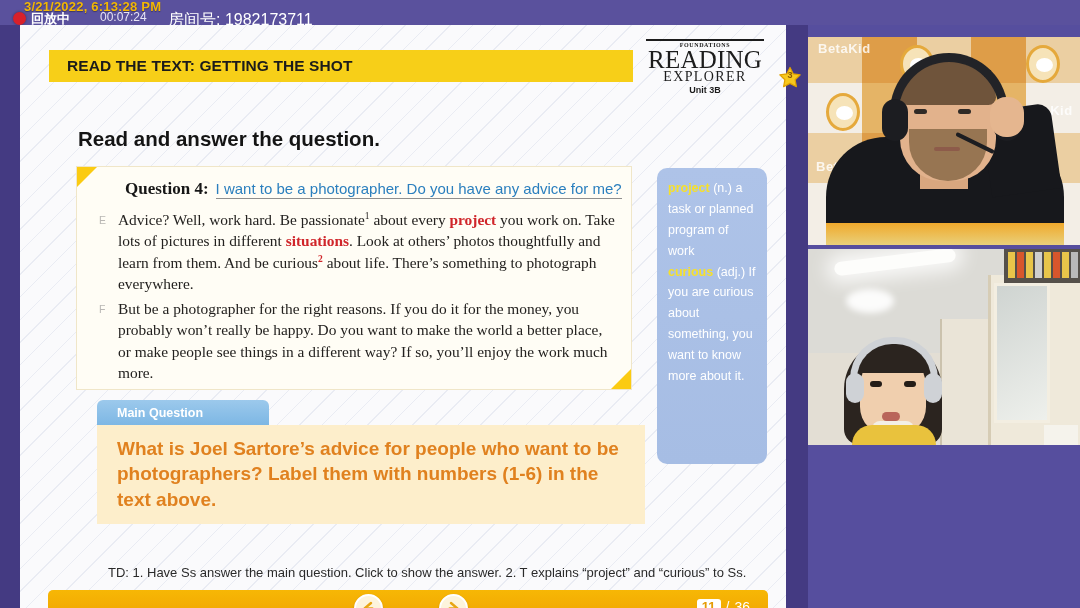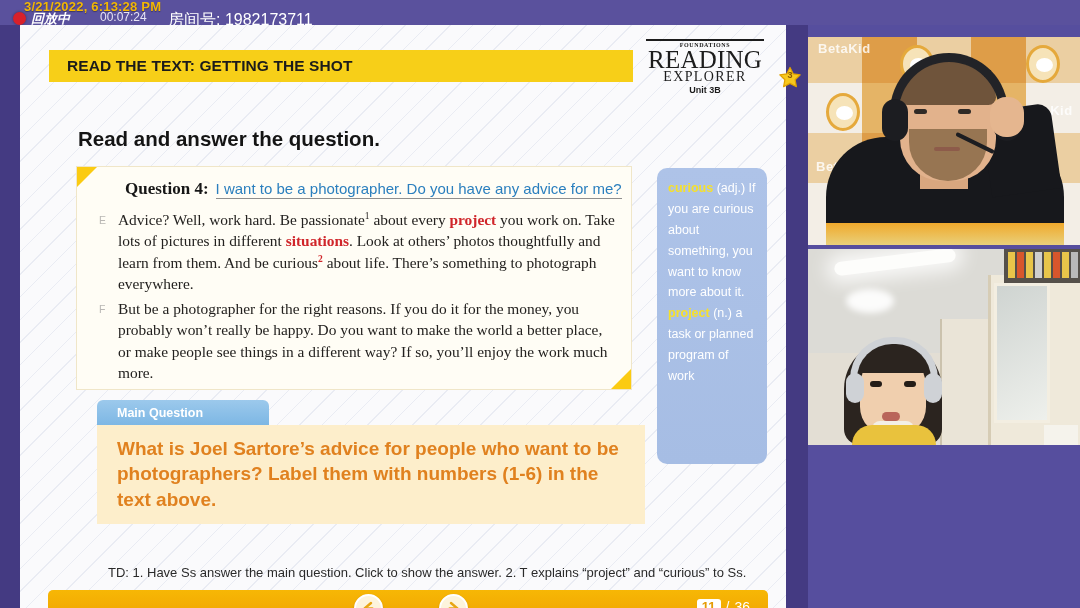--- a/index.html
+++ b/index.html
@@ -23,21 +23,21 @@
     letter-spacing: .2px; text-shadow: 0 1px 1px rgba(0,0,0,.35);
     white-space: nowrap;
   }
   #rec-dot {
     position: absolute; left: 13px; top: 12px; width: 13px; height: 13px;
     border-radius: 50%; background: #d8202a;
     box-shadow: 0 0 3px rgba(0,0,0,.4);
   }
   #replay-label {
     position: absolute; left: 31px; top: 10px;
-    font-size: 13px; font-weight: bold; color: #fff; white-space: nowrap; font-style: italic;
+    font-size: 13px; font-weight: bold; color: #fff; white-space: nowrap;
   }
   #elapsed {
     position: absolute; left: 100px; top: 10px;
     font-size: 12px; color: #e7e4f5; white-space: nowrap;
   }
   #room {
     position: absolute; left: 168px; top: 10px;
     font-size: 16px; color: #fff; white-space: nowrap; text-align: center;
   }
 
@@ -332,26 +332,26 @@
 
       <div id="mq-tab">
         <span>Main Question</span>
       </div>
       <div id="mq-box">
         <div id="mq-text">What is Joel Sartore’s advice for people who want to be photographers? Label them with numbers (1-6) in the text above.</div>
       </div>
 
       <div id="glossary">
         <div>
+          <span class="gl-word">project</span>
+          <span>(n.) a task or planned program of work</span>
+        </div>
+        <div>
           <span class="gl-word">curious</span>
           <span>(adj.) If you are curious about something, you want to know more about it.</span>
-        </div>
-        <div>
-          <span class="gl-word">project</span>
-          <span>(n.) a task or planned program of work</span>
         </div>
       </div>
 
       <div id="td-note">TD: 1. Have Ss answer the main question. Click to show the answer. 2. T explains “project” and “curious” to Ss.</div>
 
       <div id="navbar">
         <div class="nav-btn" id="prev-btn">
           <svg width="17" height="17" viewBox="0 0 17 17">
             <path d="M11 3 L4.6 8.5 L11 14" fill="none" stroke="#e8a514" stroke-width="2.4" stroke-linecap="round" stroke-linejoin="round"></path>
             <path d="M5 8.5 H12.4" stroke="#e8a514" stroke-width="2.4" stroke-linecap="round"></path>

